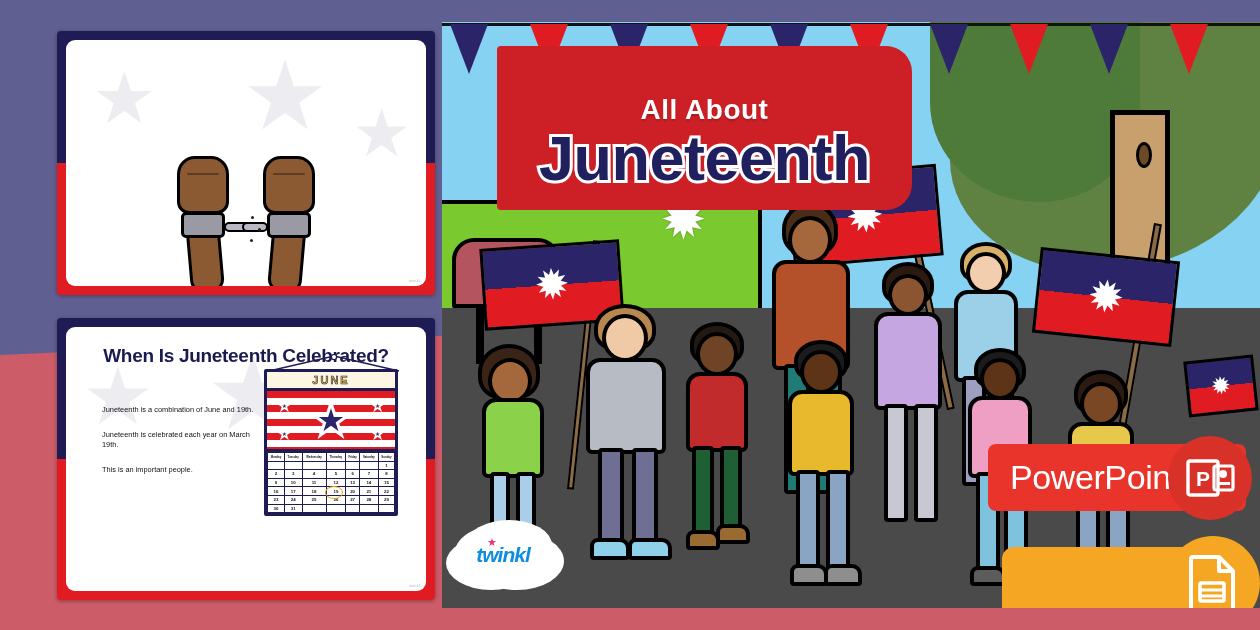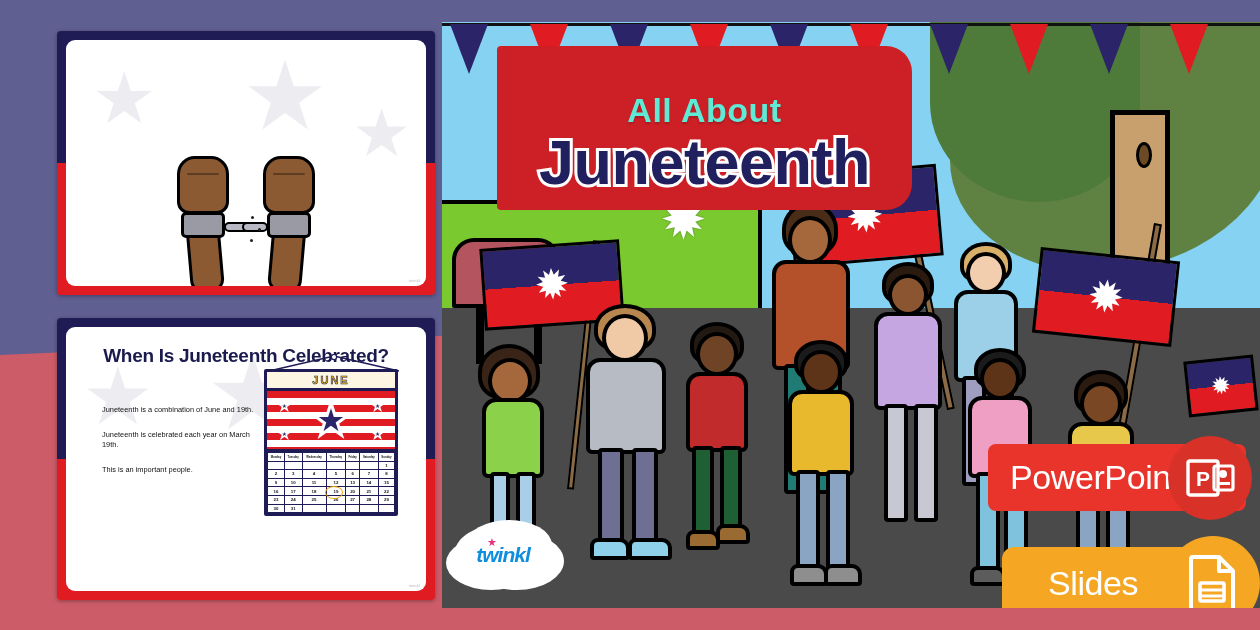--- a/index.html
+++ b/index.html
@@ -201,21 +201,21 @@
   .kid .leg  { position:absolute; border:4px solid #000; border-radius:4px; }
   .kid .shoe { position:absolute; border:4px solid #000; border-radius: 8px 10px 4px 4px; }
 
   
   .title-banner {
     position:absolute; left: 55px; top: 24px; width: 415px; height: 164px;
     background:#cc2026; border-radius: 4px 26px 26px 4px; z-index: 40;
     display:flex; flex-direction:column; align-items:center; justify-content:center;
   }
   .title-small {
-    color:#5eead4; font-size: 34px; font-weight: bold; letter-spacing:.5px;
+    color:#ffffff; font-size: 28px; font-weight: bold; letter-spacing:.5px;
     text-shadow: 0 2px 2px rgba(0,0,0,.18);
     margin-top: 32px;
   }
   .title-big {
     color:#20205e; font-size: 63px; font-weight: bold; letter-spacing:-.5px;
     -webkit-text-stroke: 6px #fff; paint-order: stroke fill;
     margin-top: -4px;
   }
 
   
@@ -558,21 +558,20 @@
           <rect x="4" y="9" width="30" height="34" rx="2" fill="none" stroke="#fff" stroke-width="3.4"></rect>
           <text x="12" y="34" font-family="Liberation Sans, sans-serif" font-size="21" font-weight="bold" fill="#fff">P</text>
           <rect x="30" y="14" width="19" height="24" rx="2" fill="none" stroke="#fff" stroke-width="3.2"></rect>
           <circle cx="39" cy="22" r="4" fill="#fff"></circle>
           <rect x="33" y="30" width="13" height="3" fill="#fff"></rect>
         </svg>
       </div>
     </div>
 
     <div class="badge-slides">
-      <div class="label">Slides</div>
       <div class="badge-circle-amber">
         <svg width="56" height="60" viewBox="0 0 56 60">
           <path d="M8 4 h26 l14 14 v38 a2 2 0 0 1 -2 2 H8 a2 2 0 0 1 -2 -2 V6 a2 2 0 0 1 2 -2 z" fill="none" stroke="#fff" stroke-width="4" stroke-linejoin="round"></path>
           <path d="M34 4 v14 h14" fill="none" stroke="#fff" stroke-width="4" stroke-linejoin="round"></path>
           <rect x="15" y="30" width="24" height="18" rx="1.5" fill="none" stroke="#fff" stroke-width="3.6"></rect>
           <line x1="15" y1="37" x2="39" y2="37" stroke="#fff" stroke-width="3"></line>
           <line x1="15" y1="43" x2="39" y2="43" stroke="#fff" stroke-width="3"></line>
         </svg>
       </div>
     </div>

